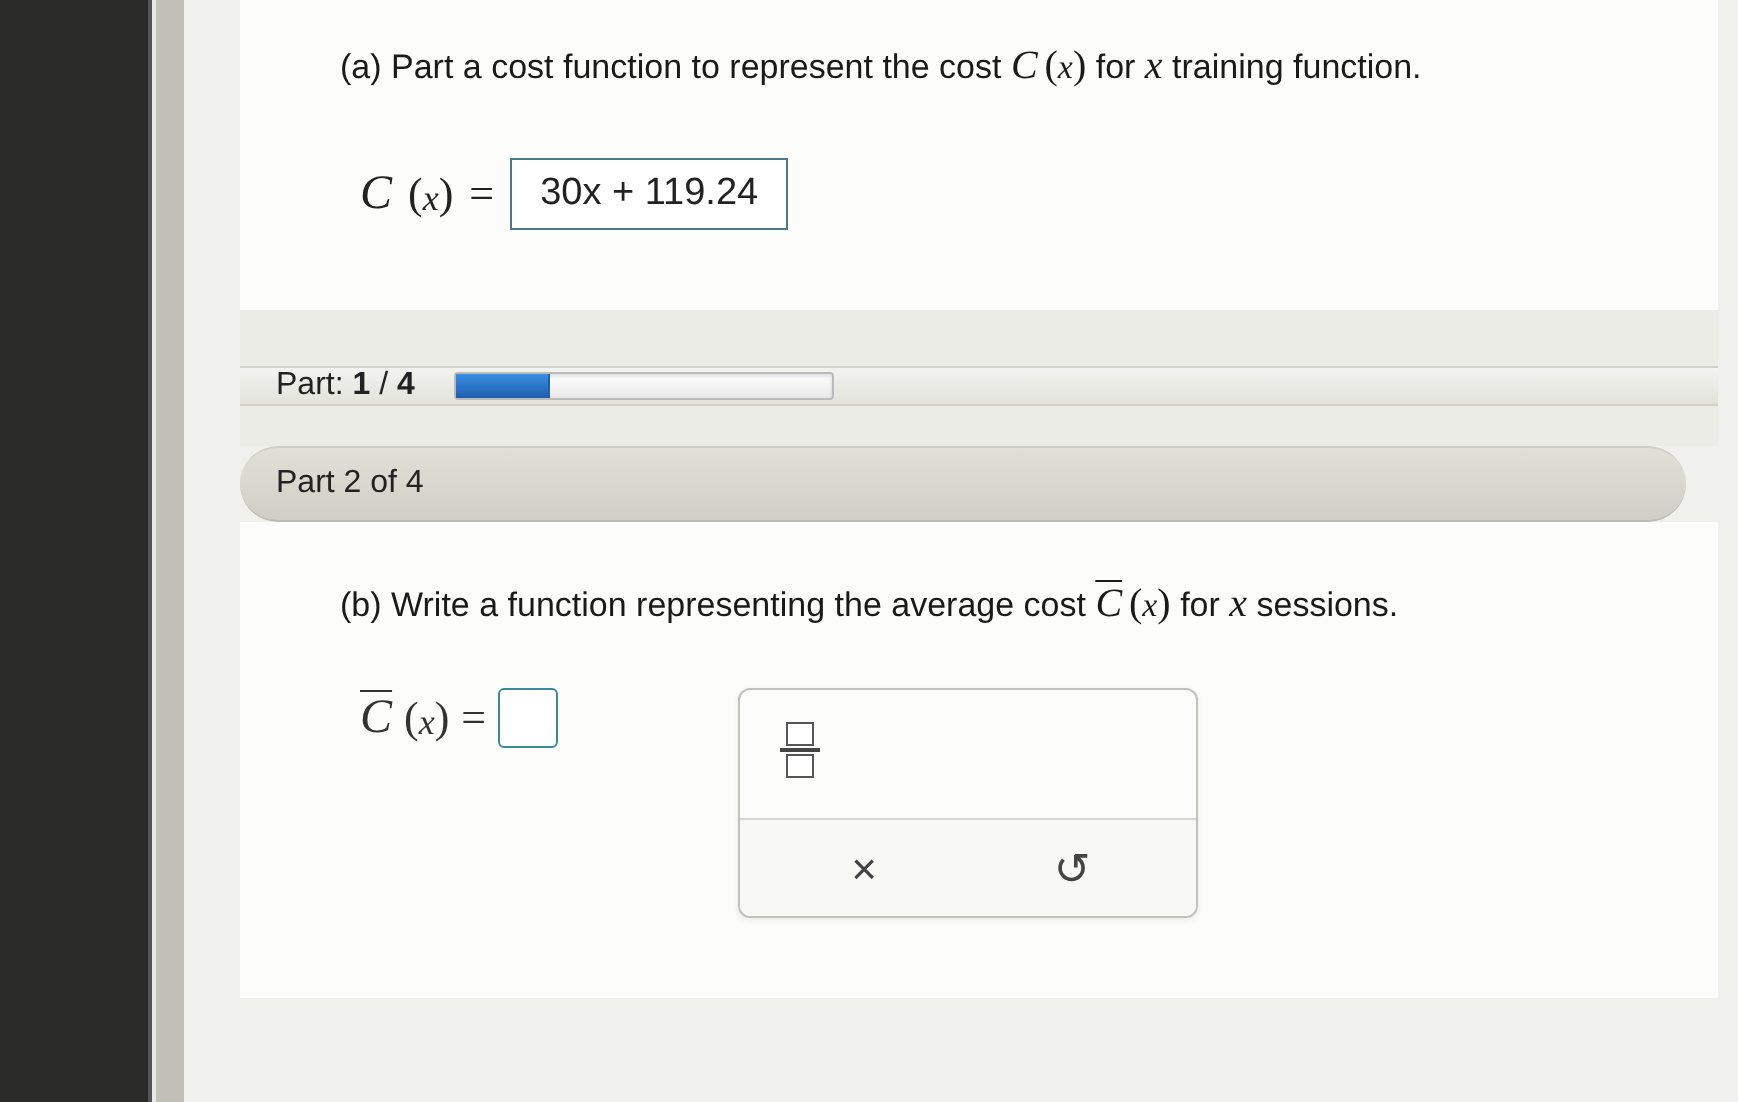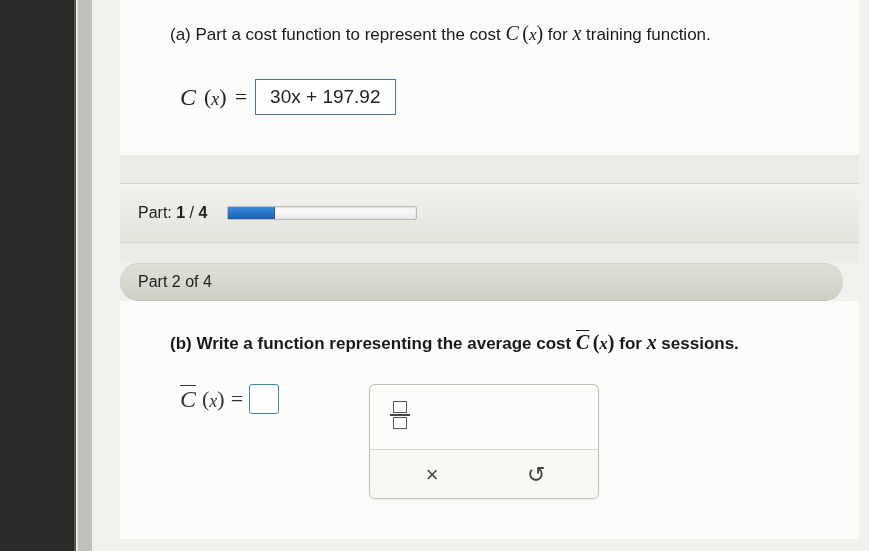--- a/index.html
+++ b/index.html
@@ -60,21 +60,21 @@
       font-size: 19px;
       font-family: Arial, sans-serif;
       color: #222;
       background: #fff;
     }
     .gap { height: 28px; background: #ecece6; margin-left:28px; margin-right:10px;}
     .part-bar {
       background: linear-gradient(#f3f3ef, #e3e3dc);
       border-top: 1px solid #d2d2ca;
       border-bottom: 1px solid #d2d2ca;
-      padding: 20px 18px;
+      padding: 0 18px;
       margin: 0 10px 0 28px;
       display: flex;
       align-items: center;
       gap: 20px;
       font-size: 16px;
       color: #222;
     }
     .part-bar .lbl b { font-weight: 700; }
     .prog-track {
       width: 190px; height: 14px;
@@ -98,21 +98,21 @@
       margin: 0 26px 0 28px;
       font-size: 16px;
       color: #222;
       border-radius: 19px;
     }
     .panel-b {
       background: #fcfcfa;
       padding: 30px 36px 40px 50px;
       margin: 0 10px 0 28px;
     }
-    .panel-b .q-text { font-size: 17px; font-weight: bold; }
+    .panel-b .q-text { font-size: 17px; }
     .overline { text-decoration: overline; text-decoration-thickness:1.3px;}
     .eq-row-b {
       margin-top: 30px;
       display: flex;
       align-items: flex-start;
       gap: 90px;
     }
     .cbar-eq {
       display:flex; align-items:center; gap:6px;
       font-family: 'Times New Roman', serif;
@@ -178,21 +178,21 @@
       <span class="math-ital">C</span> <span class="math-ital" style="font-style:normal">(<span class="math-ital" style="font-size:17px">x</span>)</span>
       <span> for </span>
       <span class="math-ital">x</span>
       <span> training function.</span>
     </div>
 
     <div class="eq-row">
       <span class="func-c">C</span>
       <span class="paren">(<span class="inarg">x</span>)</span>
       <span>=</span>
-      <span class="boxed-ans">30x + 197.92</span>
+      <span class="boxed-ans">30x + 119.24</span>
     </div>
   </div>
 
   <div class="gap"></div>
 
   <div class="part-bar">
     <span class="lbl">
       <span>Part: </span><b>1</b><span> / </span><b>4</b>
     </span>
     <div class="prog-track">

